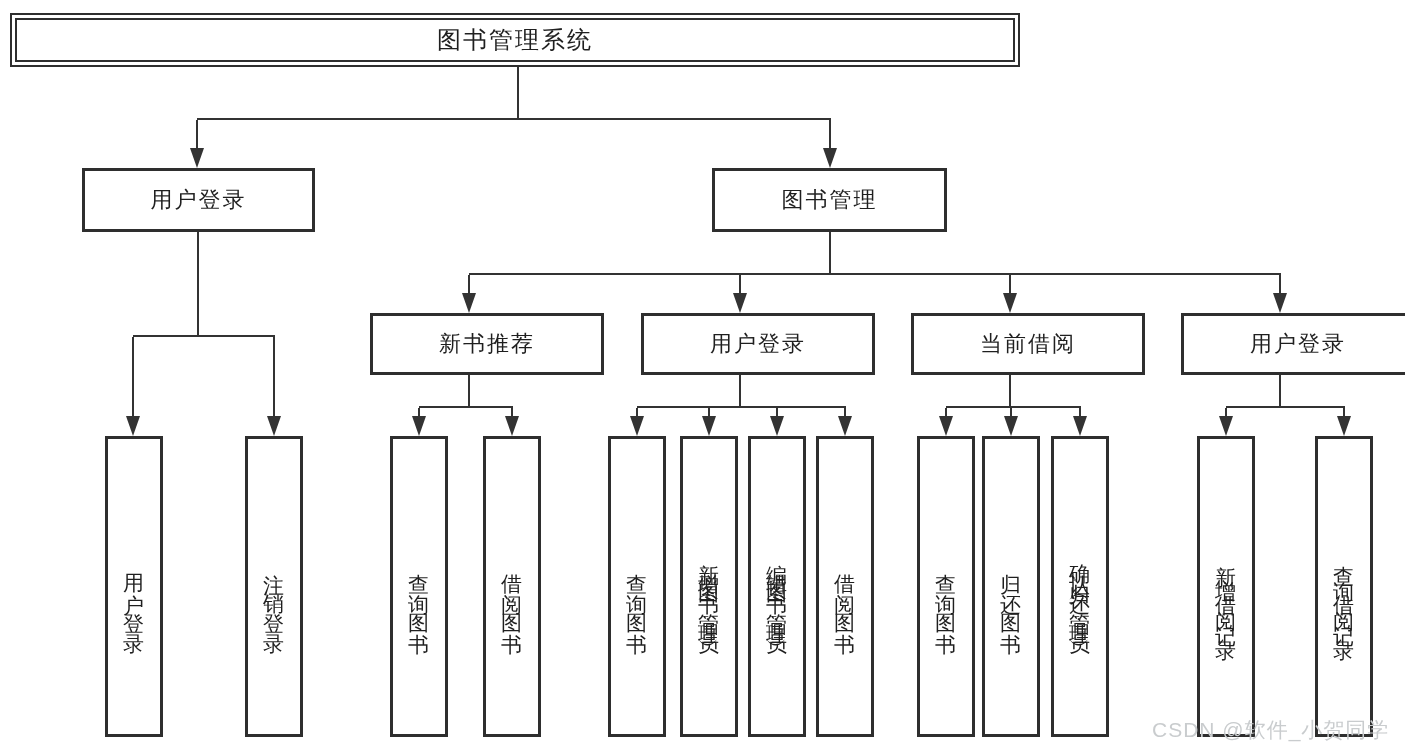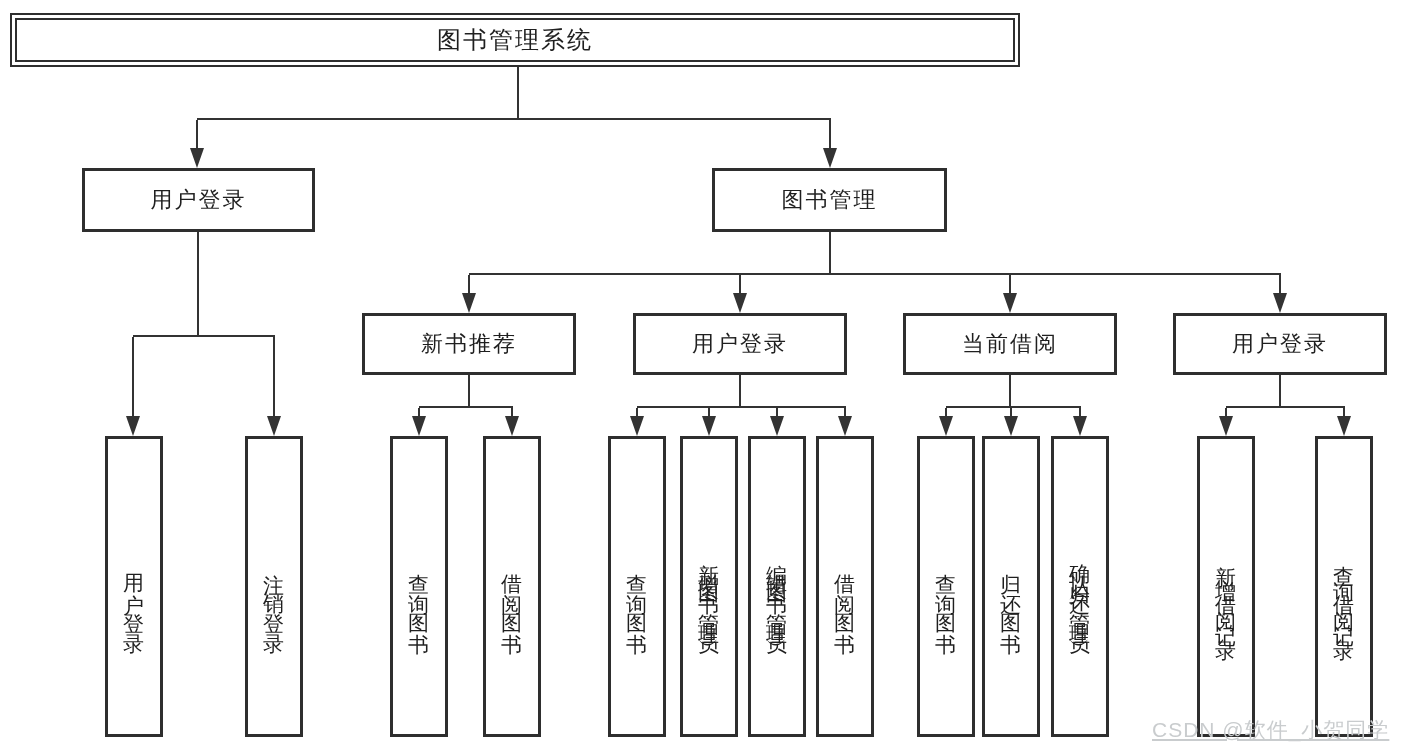--- a/index.html
+++ b/index.html
@@ -9,41 +9,41 @@
     color:#1f1f1f;overflow:hidden;
   }
   .box{
     position:absolute;background:#ffffff;border:3px solid #2e2e2e;
     display:flex;align-items:center;justify-content:center;
     box-sizing:border-box;z-index:2;
   }
   .root{left:10px;top:13px;width:1010px;height:54px;border:7px double #2e2e2e;}
   .root .hlabel{font-size:24px;}
   .lvl2{top:168px;height:64px;}
-  .lvl3{top:313px;height:62px;width:214px;}
+  .lvl3{top:313px;height:62px;width:234px;margin-left:8px;}
   .hlabel{font-size:22px;letter-spacing:2px;white-space:nowrap;}
   .leaf{top:436px;height:301px;width:58px;}
   .vtext{
     writing-mode:vertical-rl;text-orientation:mixed;
     font-size:21px;line-height:1;white-space:nowrap;display:inline-block;
   }
   .len4 .vtext{letter-spacing:20px;margin-bottom:-20px;}
   .len6 .vtext{letter-spacing:15px;margin-bottom:-15px;}
   .len9 .vtext{letter-spacing:10px;margin-bottom:-10px;}
   .vline,.hline{position:absolute;background:#333333;z-index:1;}
   .vline{width:2px;}
   .hline{height:2px;}
   .arrowhead{
     position:absolute;width:0;height:0;z-index:1;
     border-left:7px solid transparent;border-right:7px solid transparent;
     border-top:20px solid #333333;
   }
   .watermark{
     position:absolute;left:1152px;top:716px;z-index:10;
-    font-size:21px;color:#c9ccce;letter-spacing:1px;white-space:nowrap;text-decoration:underline;
+    font-size:21px;color:#c9ccce;letter-spacing:1px;white-space:nowrap;
   }
 </style>
 </head>
 <body>
 
 <div>
 
   <div class="box root">
     <span class="hlabel">图书管理系统</span>
   </div>

